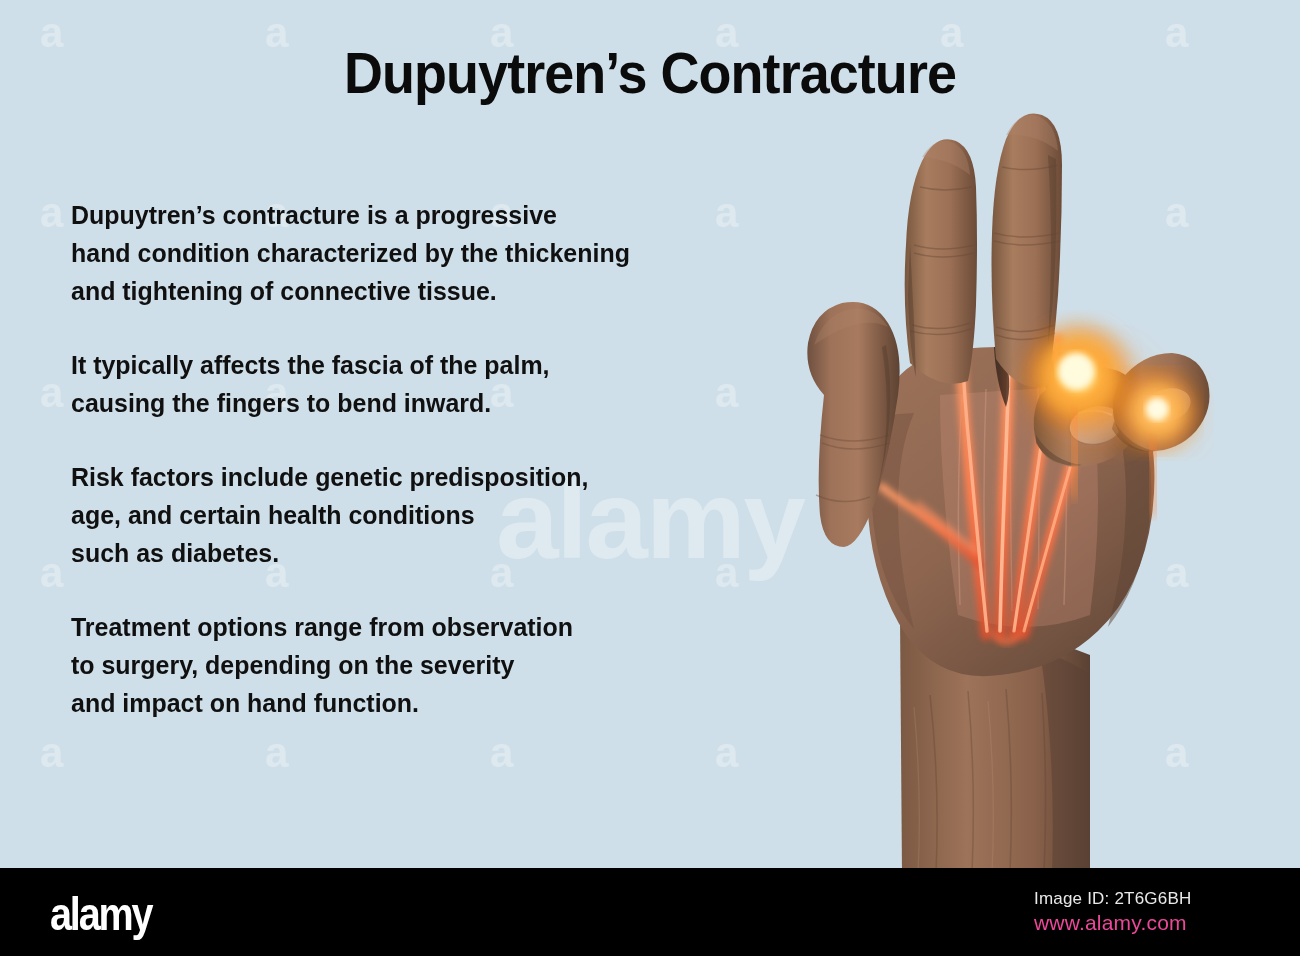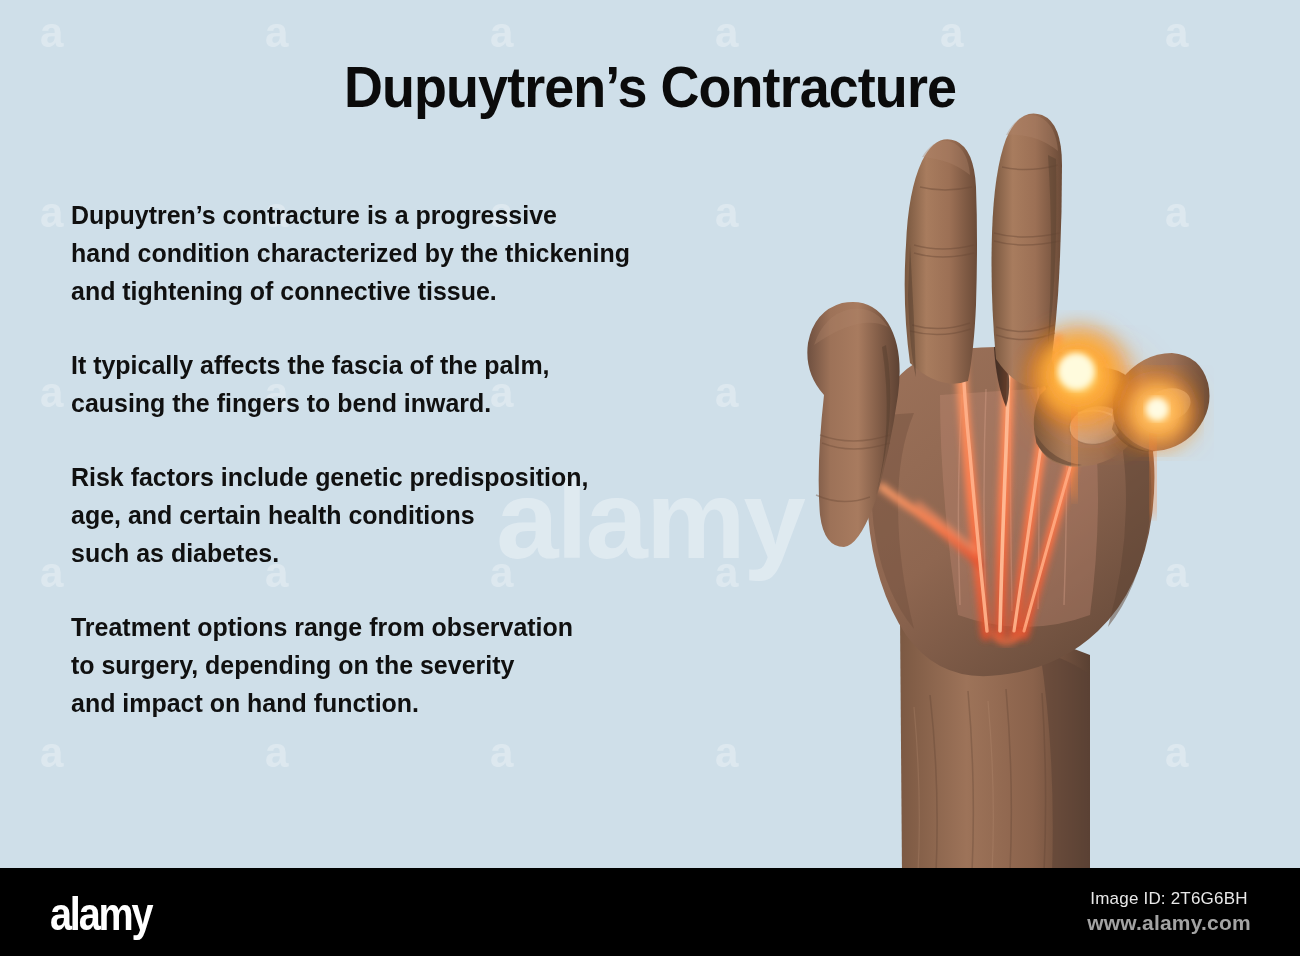--- a/index.html
+++ b/index.html
@@ -56,21 +56,21 @@
     z-index: 7;
     pointer-events: none;
     user-select: none;
     white-space: nowrap;
   }
 
   
   #title {
     position: absolute;
     left: 0;
-    top: 58px;
+    top: 44px;
     width: 1300px;
     text-align: center;
     z-index: 20;
   }
   #title .t {
     font-family: "Liberation Sans", sans-serif;
     font-weight: 700;
     font-size: 58px;
     line-height: 1;
     color: #0b0b0b;
@@ -129,39 +129,39 @@
     font-weight: 700;
     font-size: 46px;
     line-height: 1;
     color: #ffffff;
     letter-spacing: -2.5px;
     transform: scaleX(.86);
     transform-origin: left top;
   }
   #footer-right {
     position: absolute;
-    right: 16px;
+    right: 36px;
     top: 20px;
-    text-align: center;
+    text-align: left;
     width: 230px;
   }
   #image-id {
     font-family: "Liberation Sans", sans-serif;
     font-weight: 400;
     font-size: 17px;
     line-height: 22px;
     color: #e9e9e9;
     letter-spacing: .2px;
   }
   #alamy-url {
     font-family: "Liberation Sans", sans-serif;
-    font-weight: 700;
+    font-weight: 400;
     font-size: 21px;
     line-height: 26px;
-    color: #a3a3a3;
+    color: #ec4899;
     letter-spacing: .2px;
   }
 </style>
 </head>
 <body>
 
 <div id="stage">
 
   <div id="canvas-bg"></div>
 

